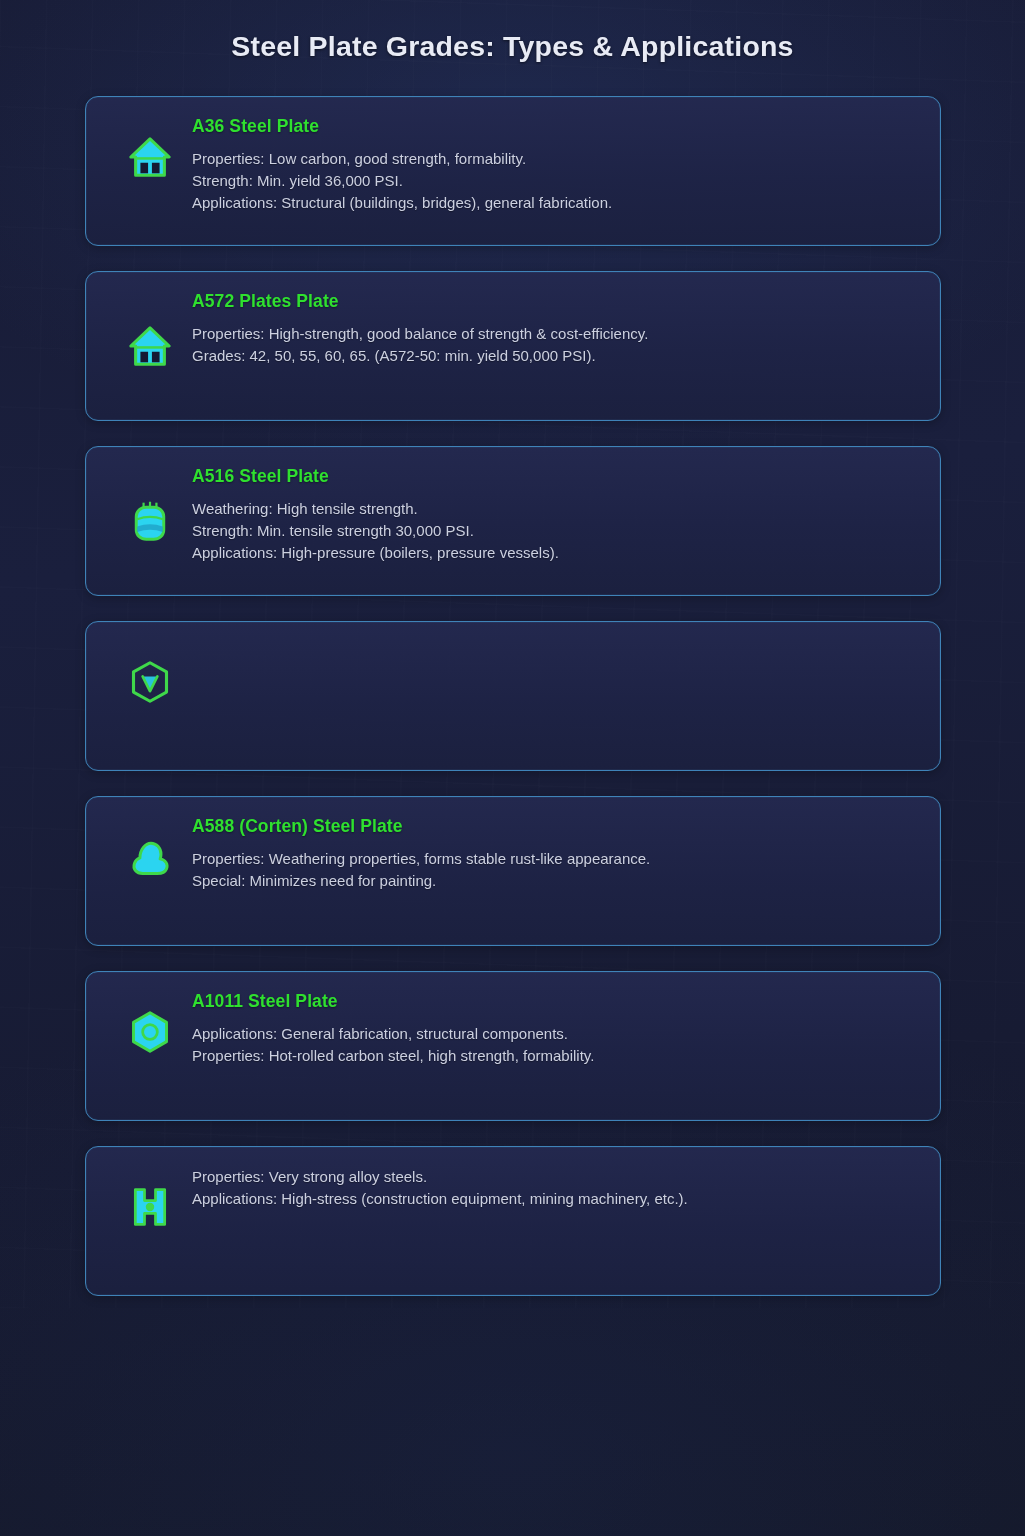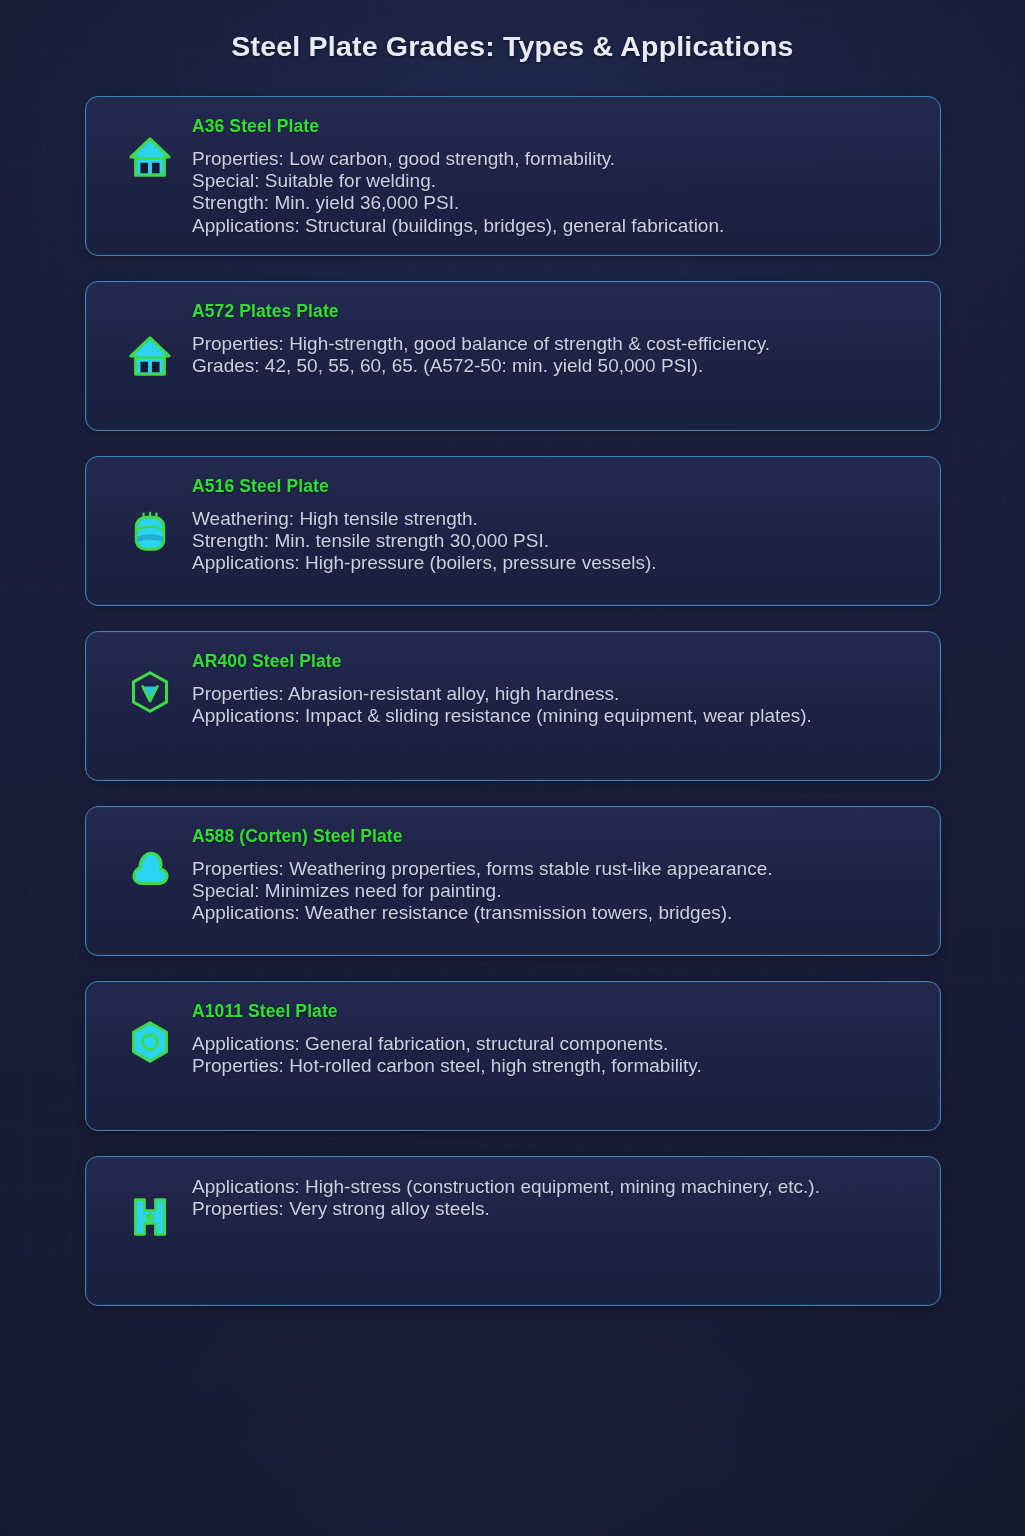--- a/index.html
+++ b/index.html
@@ -88,21 +88,21 @@
   .card-title {
     font-size: 17.5px;
     font-weight: bold;
     color: #2fe02f;
     margin-bottom: 11px;
     letter-spacing: 0.1px;
     text-shadow: 0 1px 2px rgba(0,0,0,0.4);
   }
 
   .card-line {
-    font-size: 19px;
+    font-size: 15px;
     line-height: 22.2px;
     color: #ccd0e0;
     text-shadow: 0 1px 1px rgba(0,0,0,0.35);
     white-space: nowrap;
   }
 
   
   .card.align-center .card-icon { align-self: center; padding-top: 0; }
 </style>
 </head>
@@ -119,21 +119,20 @@
           <svg width="46" height="46" viewBox="0 0 48 48">
             <path d="M24 5 L44 24 L39 24 L39 43 L9 43 L9 24 L4 24 Z" fill="#2bd4f0" stroke="#3fd84a" stroke-width="3.2" stroke-linejoin="round"></path>
             <line x1="9" y1="25.5" x2="39" y2="25.5" stroke="#3fd84a" stroke-width="2.6"></line>
             <rect x="14" y="30" width="8" height="11" fill="#151a33"></rect>
             <rect x="26" y="30" width="8" height="11" fill="#151a33"></rect>
           </svg>
         </div>
         <div class="card-body">
           <div class="card-title">A36 Steel Plate</div>
           <div class="card-line">Properties: Low carbon, good strength, formability.</div>
-          <div class="card-line">Special: Suitable for welding.</div>
           <div class="card-line">Strength: Min. yield 36,000 PSI.</div>
           <div class="card-line">Applications: Structural (buildings, bridges), general fabrication.</div>
         </div>
       </div>
       <div class="card align-center">
         <div class="card-icon">
           <svg width="46" height="46" viewBox="0 0 48 48">
             <path d="M24 5 L44 24 L39 24 L39 43 L9 43 L9 24 L4 24 Z" fill="#2bd4f0" stroke="#3fd84a" stroke-width="3.2" stroke-linejoin="round"></path>
             <line x1="9" y1="25.5" x2="39" y2="25.5" stroke="#3fd84a" stroke-width="2.6"></line>
             <rect x="14" y="30" width="8" height="11" fill="#151a33"></rect>
@@ -165,37 +164,31 @@
         </div>
       </div>
       <div class="card">
         <div class="card-icon">
           <svg width="44" height="44" viewBox="0 0 48 48">
             <path d="M24 3 L42 13 L42 35 L24 45 L6 35 L6 13 Z" fill="none" stroke="#3fd84a" stroke-width="3.4" stroke-linejoin="round"></path>
             <path d="M16 18 L24 34 L32 18 Z" fill="#2bd4f0" opacity="0.9"></path>
             <path d="M16 18 L24 34 L32 18" fill="none" stroke="#3fd84a" stroke-width="3" stroke-linejoin="round" stroke-linecap="round"></path>
           </svg>
         </div>
-        <div class="card-body">
-          <div class="card-title">AR400 Steel Plate</div>
-          <div class="card-line">Properties: Abrasion-resistant alloy, high hardness.</div>
-          <div class="card-line">Applications: Impact &amp; sliding resistance (mining equipment, wear plates).</div>
-        </div>
       </div>
       <div class="card">
         <div class="card-icon">
           <svg width="44" height="44" viewBox="0 0 48 48">
             <path d="M16 42 C9 42 5 37 7 31 C8.5 26.5 13 25 13 25 C13 16 19 9 25 9 C31 9 36 14 36 21 C36 24 35 26 35 26 C41 27 44 32 42 37 C40.5 40.7 36 42 32 42 Z" fill="#2bd4f0" stroke="#3fd84a" stroke-width="3.2" stroke-linejoin="round"></path>
           </svg>
         </div>
         <div class="card-body">
           <div class="card-title">A588 (Corten) Steel Plate</div>
           <div class="card-line">Properties: Weathering properties, forms stable rust-like appearance.</div>
           <div class="card-line">Special: Minimizes need for painting.</div>
-          <div class="card-line">Applications: Weather resistance (transmission towers, bridges).</div>
         </div>
       </div>
       <div class="card">
         <div class="card-icon">
           <svg width="44" height="44" viewBox="0 0 48 48">
             <path d="M24 3 L42 13.5 L42 34.5 L24 45 L6 34.5 L6 13.5 Z" fill="#2bd4f0" stroke="#3fd84a" stroke-width="3.2" stroke-linejoin="round"></path>
             <circle cx="24" cy="24" r="8" fill="none" stroke="#3fd84a" stroke-width="3"></circle>
           </svg>
         </div>
         <div class="card-body">
@@ -205,18 +198,18 @@
         </div>
       </div>
       <div class="card">
         <div class="card-icon">
           <svg width="44" height="44" viewBox="0 0 48 48">
             <path d="M8 5 L18 5 L18 17 L30 17 L30 5 L40 5 L40 43 L30 43 L30 31 L18 31 L18 43 L8 43 Z" fill="#2bd4f0" stroke="#3fd84a" stroke-width="3" stroke-linejoin="round"></path>
             <circle cx="24" cy="24" r="4.6" fill="#3fd84a"></circle>
           </svg>
         </div>
         <div class="card-body">
+          <div class="card-line">Properties: Very strong alloy steels.</div>
           <div class="card-line">Applications: High-stress (construction equipment, mining machinery, etc.).</div>
-          <div class="card-line">Properties: Very strong alloy steels.</div>
         </div>
       </div>
     </div>
 </div>
 
 </body></html>

